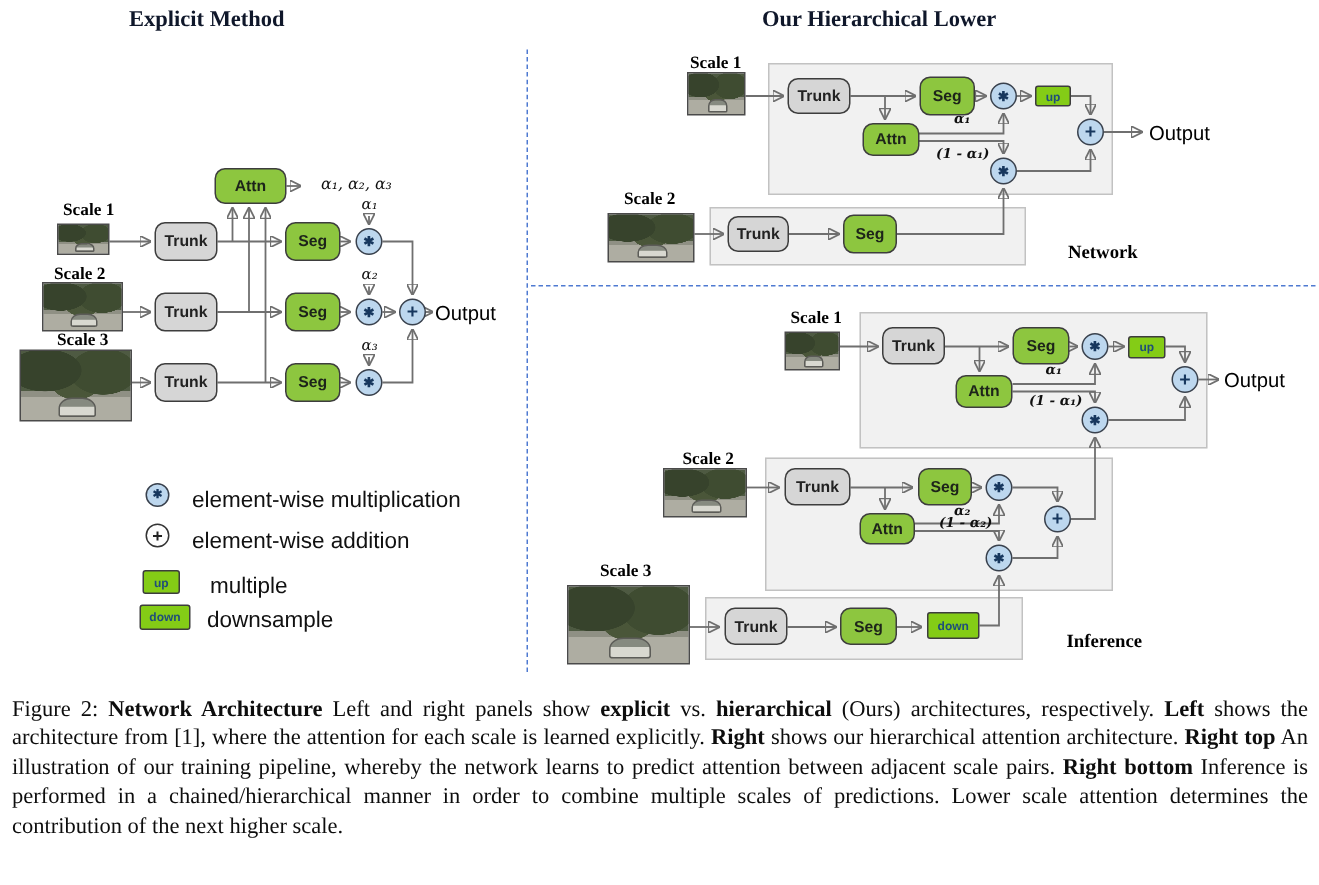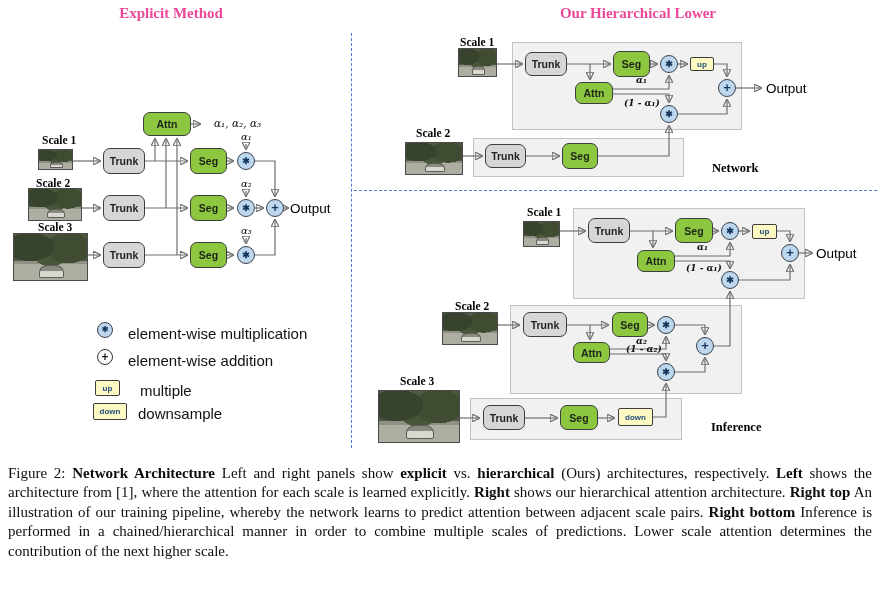--- a/index.html
+++ b/index.html
@@ -1,28 +1,28 @@
 <!DOCTYPE html>
 <html><head>
 <meta charset="utf-8">
 <style>
   html,body{margin:0;padding:0;background:#fff}
   #fig{position:relative;width:879px;height:590px;background:#fff;
        font-family:"Liberation Sans",sans-serif;overflow:hidden}
   .abs{position:absolute}
   .ser{font-family:"Liberation Serif","DejaVu Serif",serif}
-  .ptitle{font-weight:700;font-size:15px;text-align:center;color:#ec4899;z-index:3}
+  .ptitle{font-weight:700;font-size:15px;color:#0f172a;z-index:3}
   .sublabel{font-weight:700;font-size:12.5px;color:#000;z-index:3;white-space:nowrap}
   .slabel{font-weight:700;font-size:11.5px;color:#000;z-index:3;white-space:nowrap}
   .box{box-sizing:border-box;border:1.5px solid #3d3d3d;border-radius:7px;
        display:flex;align-items:center;justify-content:center;
        font-size:10.5px;font-weight:700;color:#1d241a;z-index:2}
   .gray{background:#d6d6d6;color:#222}
   .green{background:#8dc63f}
-  .bluebox{box-sizing:border-box;background:#fef9c3;border:1.2px solid #3d3d3d;border-radius:2px;
+  .bluebox{box-sizing:border-box;background:#84cc16;border:1.2px solid #3d3d3d;border-radius:2px;
        display:flex;align-items:center;justify-content:center;
        color:#1f4e79;font-size:8px;font-weight:700;z-index:2}
   .circ{box-sizing:border-box;width:18px;height:18px;border-radius:50%;background:#bdd7ee;
        border:1.3px solid #39414d;display:flex;align-items:center;justify-content:center;
        color:#17375e;z-index:2}
   .circ.white{background:#fdfdfd;border-color:#333}
   .m{font-size:9px;font-weight:700;line-height:1}
   .p{font-size:13px;font-weight:700;line-height:1;margin-top:-1px}
   .container{background:#f1f1f1;border:1px solid #c2c2c2;z-index:0}
   .photo{box-sizing:border-box;border:1px solid #4a4a4a;z-index:2;overflow:hidden;

